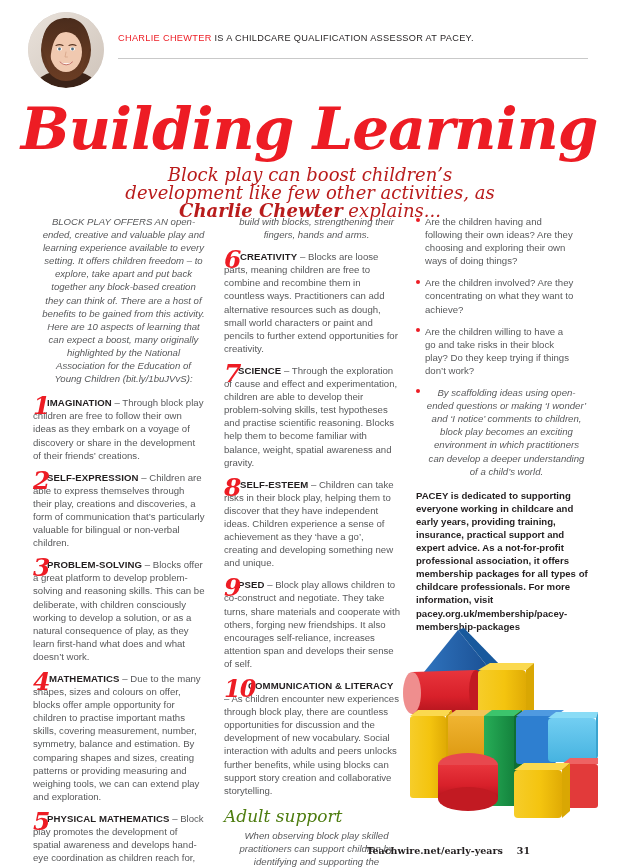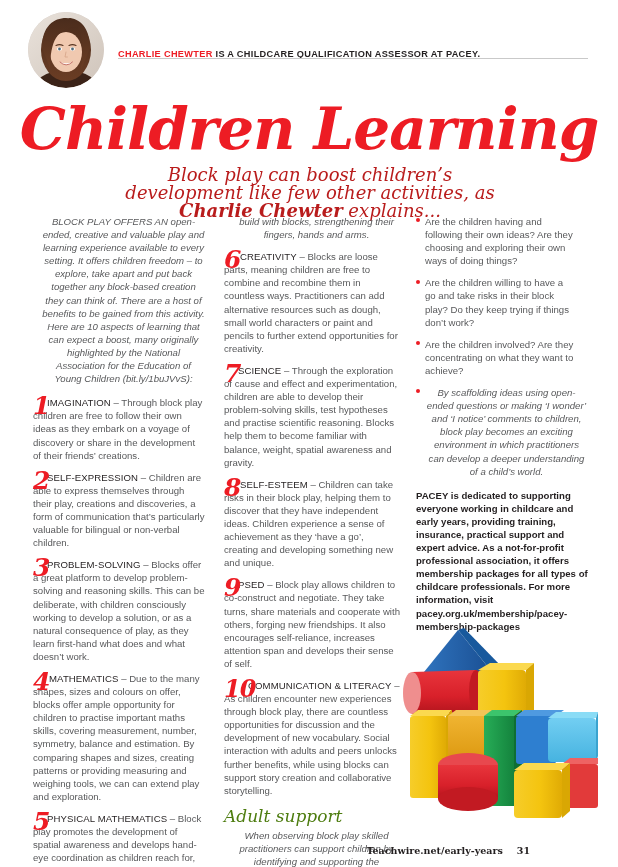--- a/index.html
+++ b/index.html
@@ -11,22 +11,22 @@
   .page{position:relative;width:618px;height:867px;}
 
   
   .byline-row{position:absolute;left:28px;top:12px;width:562px;height:100px;}
   .avatar{
     position:absolute;left:0;top:0;width:76px;height:76px;border-radius:50%;
     overflow:hidden;background:#d8cfc8;
   }
   .avatar svg{display:block;width:76px;height:76px;}
   .byline-text{
-    position:absolute;left:90px;top:36px;width:470px;
-    font-size:9.2px;font-weight:bold;letter-spacing:.32px;
+    position:absolute;left:90px;top:20px;width:470px;
+    font-size:9.2px;font-weight:normal;letter-spacing:.32px;
     color:#231f20;line-height:12px;
   }
   .byline-name{color:#ed1c24;}
   .byline-rule{
     position:absolute;left:90px;top:46px;width:470px;height:1px;background:#c9c9c9;
   }
 
   
   .headline{
     position:absolute;left:0;top:98px;width:618px;text-align:center;
@@ -58,21 +58,21 @@
   
   .entry{position:relative;margin:0 0 9px 0;}
   .entry .num{
     position:absolute;left:0;top:-3px;
     font-family:"DejaVu Serif", serif;
     font-style:italic;font-weight:bold;
     font-size:25px;line-height:25px;color:#ed1c24;
   }
   .entry.n10 .num{font-size:24px;letter-spacing:-1px;}
   .entry .etext{font-size:9.6px;line-height:13.1px;color:#58595b;}
-  .entry .etext .hd{font-weight:normal;color:#231f20;letter-spacing:.1px;}
+  .entry .etext .hd{font-weight:bold;color:#231f20;letter-spacing:.1px;}
   .entry .pad1{display:inline-block;width:14px;}
   .entry .pad2{display:inline-block;width:16px;}
   .entry .pad3{display:inline-block;width:24px;}
 
   
   .bullet{position:relative;padding-left:9px;margin:0 12px 9px 0;
           font-size:9.6px;line-height:13.1px;color:#58595b;}
   .bullet .dot{position:absolute;left:0;top:3.4px;width:4px;height:4px;
                border-radius:50%;background:#ed1c24;}
 
@@ -147,21 +147,21 @@
         </g>
       </svg>
     </div>
 
     <div class="byline-text">
       <span class="byline-name">CHARLIE CHEWTER</span><span> IS A CHILDCARE QUALIFICATION ASSESSOR AT PACEY.</span>
     </div>
     <div class="byline-rule"></div>
   </div>
 
-  <div class="headline">Children Learning</div>
+  <div class="headline">Building Learning</div>
 
   <div class="standfirst">
     <span>Block play can boost children’s development like few other activities, as </span><b>Charlie Chewter</b><span> explains...</span>
   </div>
 
   <div class="cols">
 
     <div class="col c1">
       <p class="body-p intro">BLOCK PLAY OFFERS AN open-ended, creative and valuable play and learning experience available to every setting. It offers children freedom – to explore, take apart and put back together any block-based creation they can think of. There are a host of benefits to be gained from this activity. Here are 10 aspects of learning that can expect a boost, many originally highlighted by the National Association for the Education of Young Children (bit.ly/1buJVvS):</p>
 
@@ -223,25 +223,25 @@
       <p class="body-p">When observing block play skilled practitioners can support children by identifying and supporting the Characteristics of Effective Learning. Key questions for adults to ask include:</p>
     </div>
 
     <div class="col c3">
       <div class="bullet">
         <span class="dot"></span>
         <span>Are the children having and following their own ideas? Are they choosing and exploring their own ways of doing things?</span>
       </div>
       <div class="bullet">
         <span class="dot"></span>
-        <span>Are the children willing to have a go and take risks in their block play? Do they keep trying if things don’t work?</span>
+        <span>Are the children involved? Are they concentrating on what they want to achieve?</span>
       </div>
       <div class="bullet">
         <span class="dot"></span>
-        <span>Are the children involved? Are they concentrating on what they want to achieve?</span>
+        <span>Are the children willing to have a go and take risks in their block play? Do they keep trying if things don’t work?</span>
       </div>
       <div class="bullet">
         <span class="dot"></span>
       </div>
 
       <p class="body-p">By scaffolding ideas using open-ended questions or making ‘I wonder’ and ‘I notice’ comments to children, block play becomes an exciting environment in which practitioners can develop a deeper understanding of a child’s world.</p>
 
       <p class="boxout">PACEY is dedicated to supporting everyone working in childcare and early years, providing training, insurance, practical support and expert advice. As a not-for-profit professional association, it offers membership packages for all types of childcare professionals. For more information, visit pacey.org.uk/membership/pacey-membership-packages</p>
     </div>
   </div>

